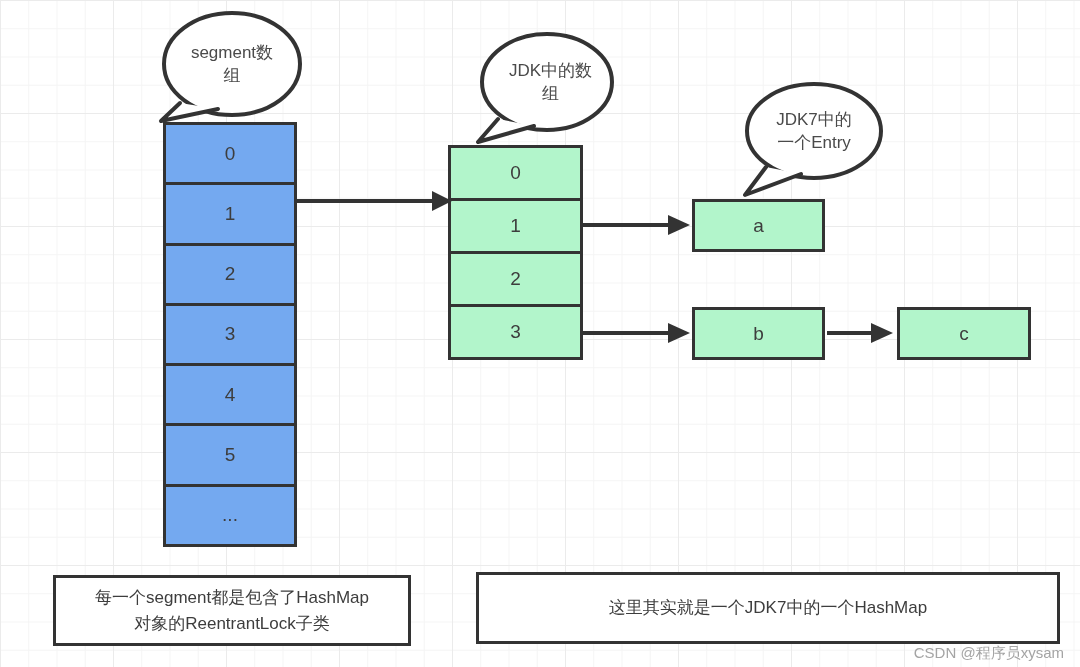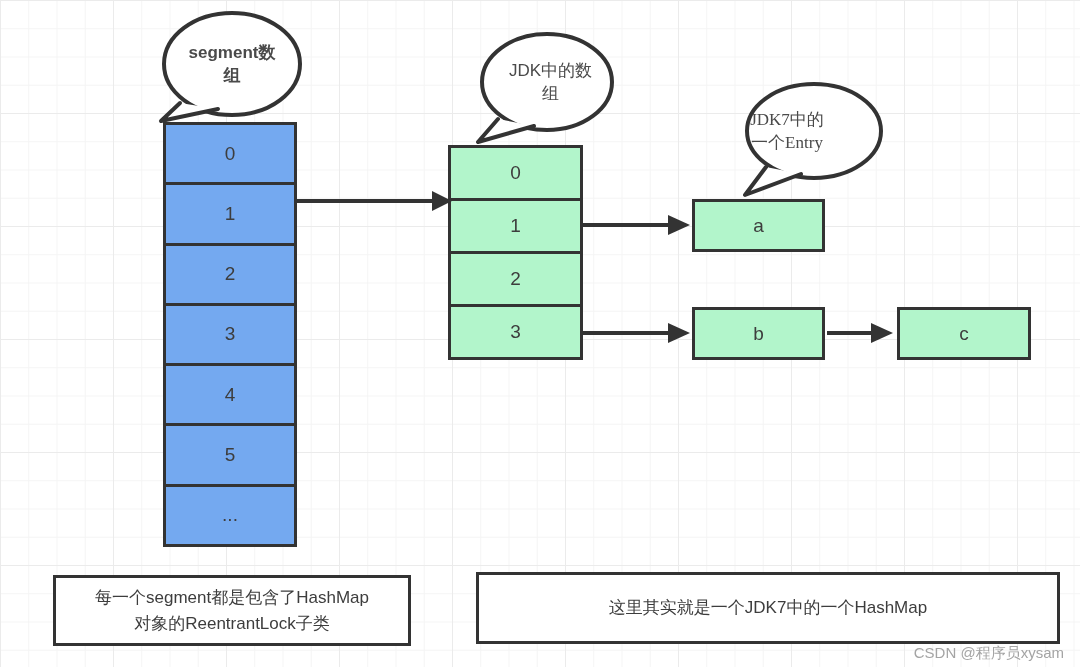--- a/index.html
+++ b/index.html
@@ -85,25 +85,25 @@
     <line x1="583" y1="225" x2="672" y2="225" stroke="#333" stroke-width="4"></line>
     <polygon points="668,215 690,225 668,235" fill="#333"></polygon>
 
     <line x1="583" y1="333" x2="672" y2="333" stroke="#333" stroke-width="4"></line>
     <polygon points="668,323 690,333 668,343" fill="#333"></polygon>
 
     <line x1="827" y1="333" x2="875" y2="333" stroke="#333" stroke-width="4"></line>
     <polygon points="871,323 893,333 871,343" fill="#333"></polygon>
   </svg>
 
-  <div class="abs bubble-label" style="left:164px;top:41px;width:136px;font-weight:bold;">segment数
+  <div class="abs bubble-label" style="left:164px;top:41px;width:136px;">segment数
 组</div>
   <div class="abs bubble-label" style="left:482px;top:59px;width:137px;">JDK中的数
 组</div>
-  <div class="abs bubble-label" style="left:720px;top:108px;width:134px;font-family:Liberation Serif, serif;">JDK7中的
+  <div class="abs bubble-label" style="left:747px;top:108px;width:134px;">JDK7中的
 一个Entry</div>
 
   <div class="abs array segment-array" style="left:163px;top:122px;width:134px;height:425px;">
     <div class="cell">0</div>
     <div class="cell">1</div>
     <div class="cell">2</div>
     <div class="cell">3</div>
     <div class="cell">4</div>
     <div class="cell">5</div>
     <div class="cell">...</div>

